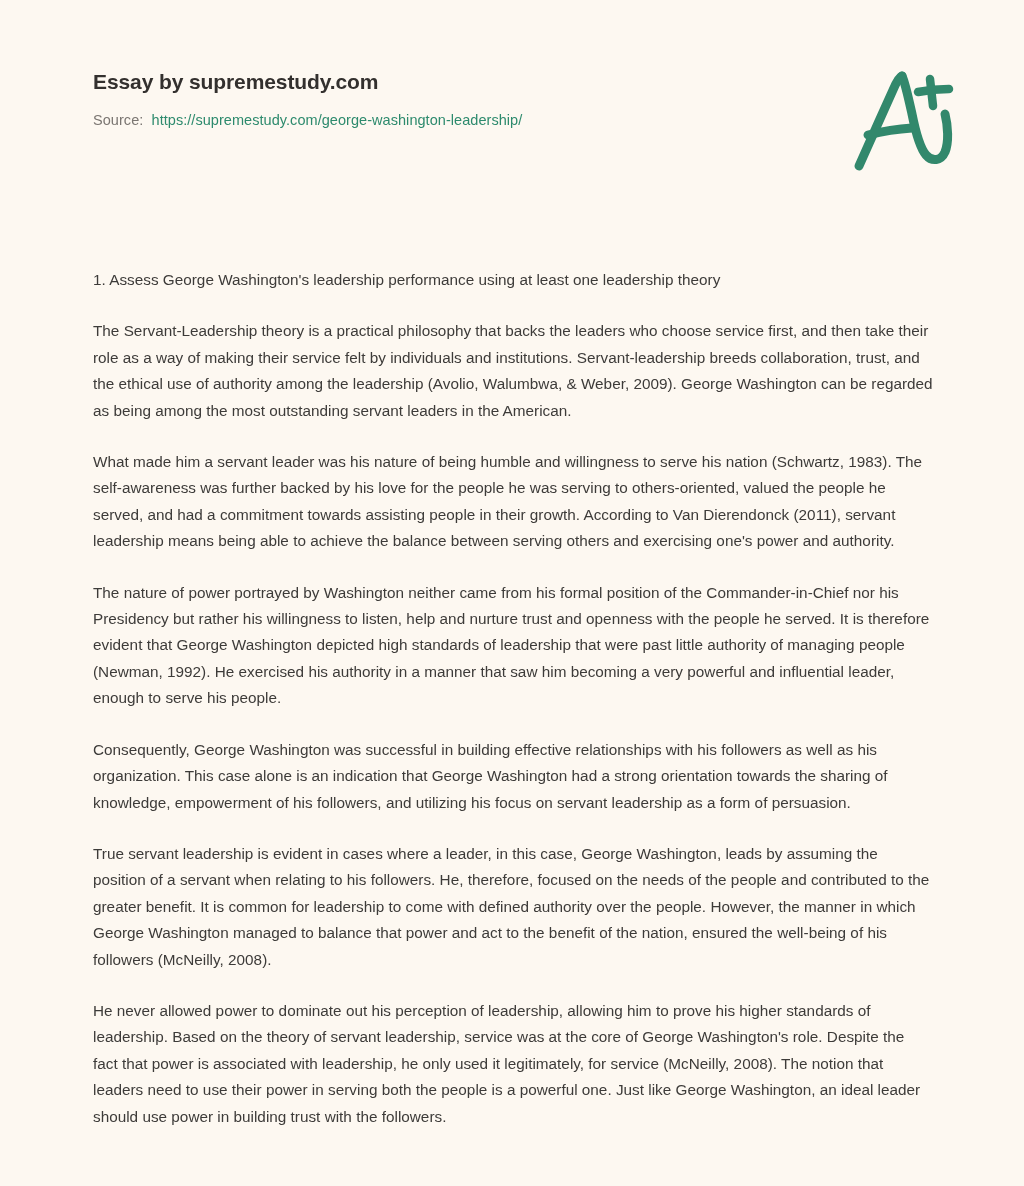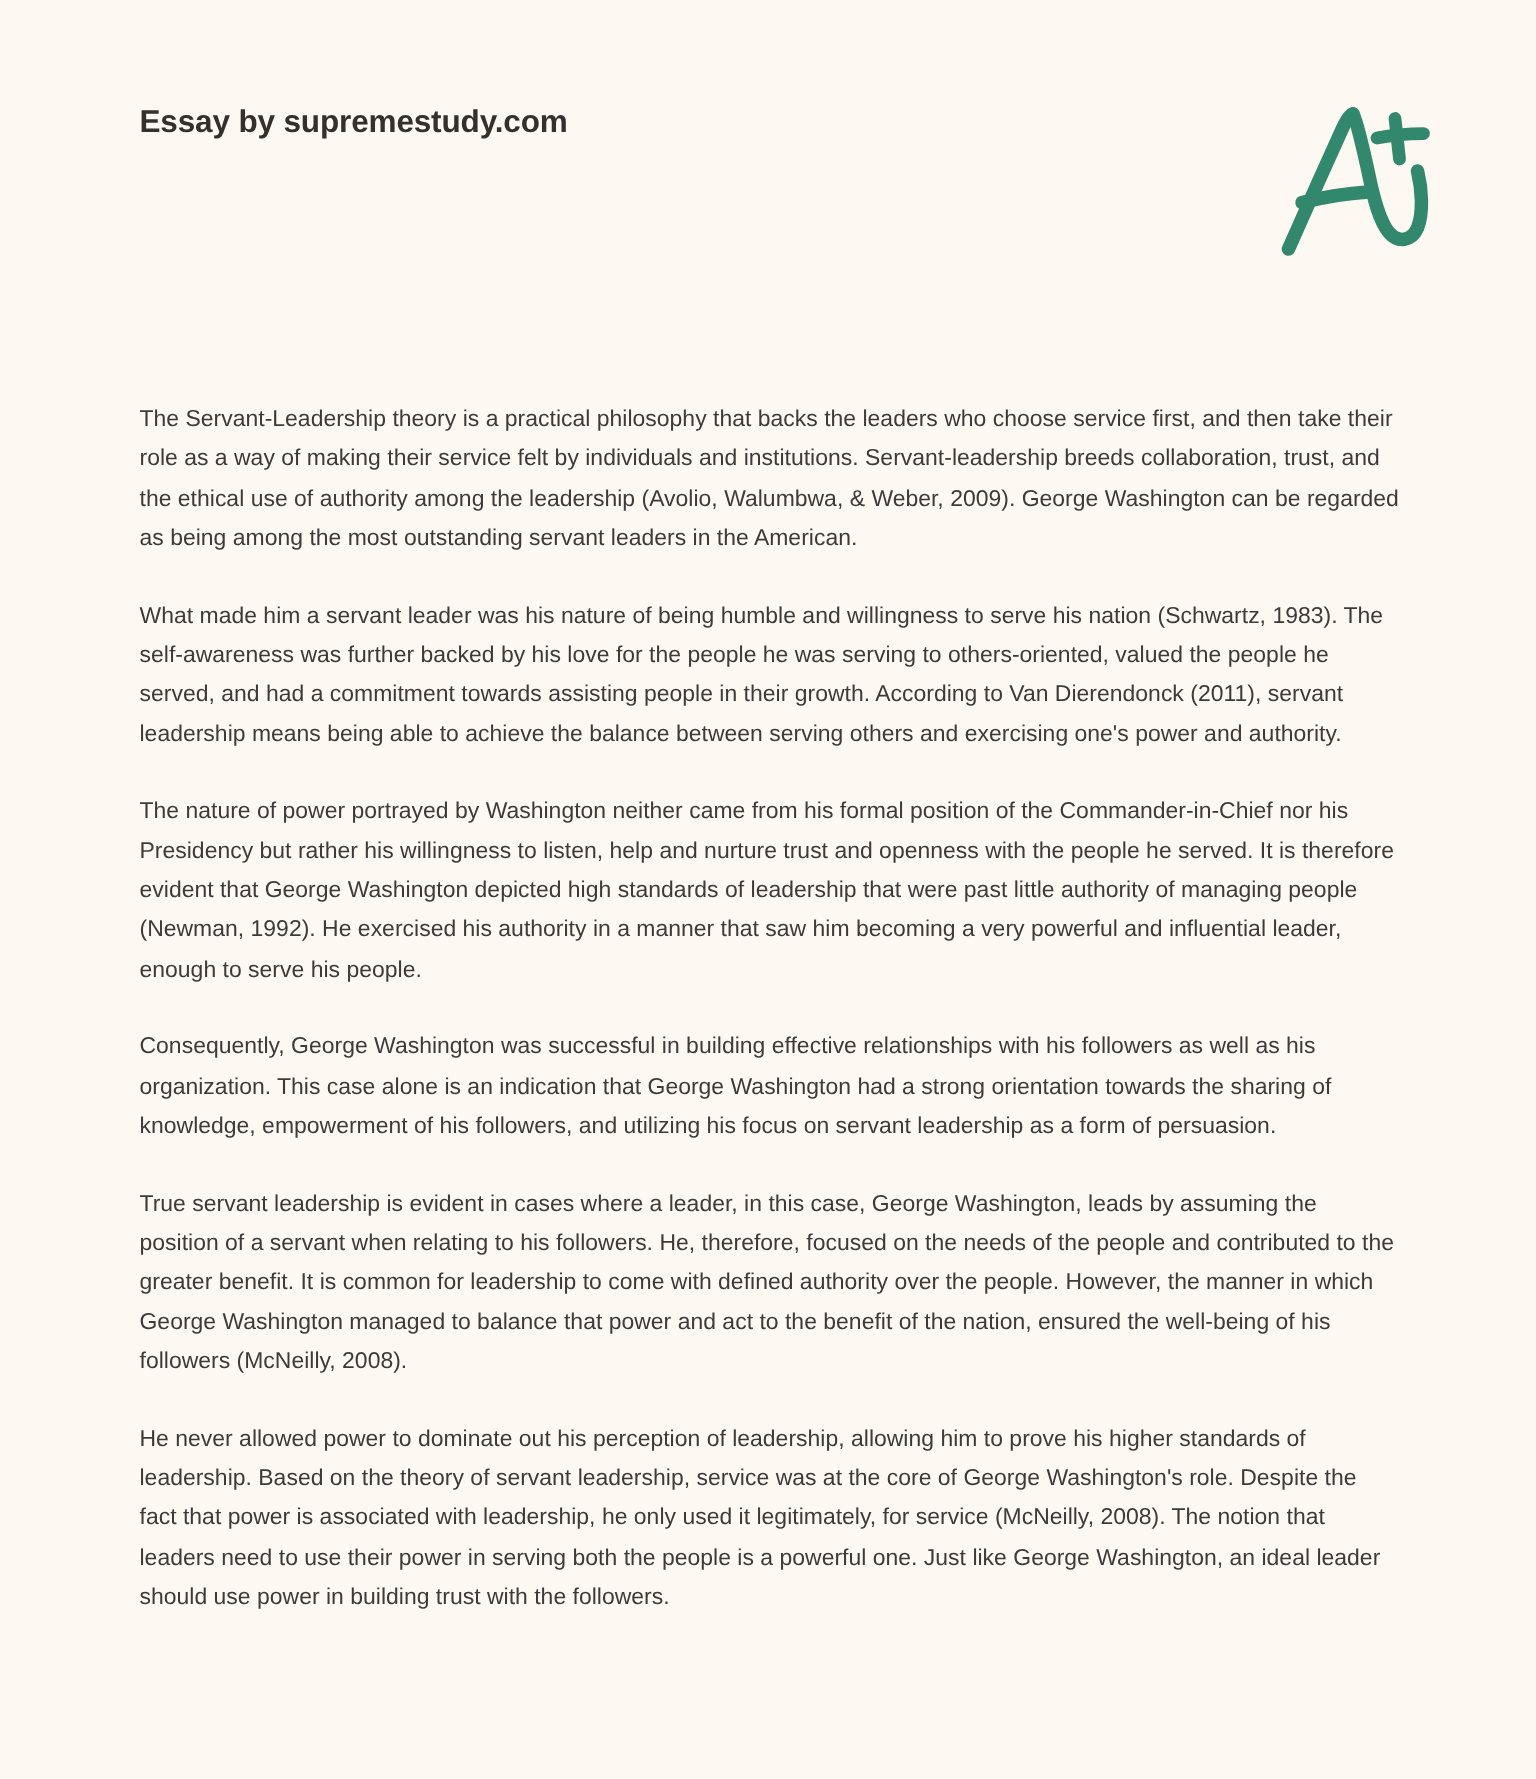--- a/index.html
+++ b/index.html
@@ -117,20 +117,24 @@
 </head>
 <body>
 
 <div class="page">
 
   <div class="header">
 
     <div class="header-text-block">
       <div class="byline">Essay by supremestudy.com</div>
 
+      <div class="source-line">
+        <span class="source-label">Source:</span>
+        <span>&nbsp;</span><a class="source-url" href="#">https://supremestudy.com/george-washington-leadership/</a>
+      </div>
     </div>
 
     <div class="logo">
       <svg viewBox="0 0 120 118" xmlns="http://www.w3.org/2000/svg" aria-hidden="true">
         <g fill="none" stroke="#32886c" stroke-linecap="round" stroke-linejoin="round">
 
           <path d="M13 104 C 22 84, 36 52, 47 28 C 50 21, 53 15, 56 14" stroke-width="9"></path>
 
           <path d="M56 14 C 59 20, 62 34, 66 52 C 70 72, 74 86, 80 93
                    C 86 100, 95 99, 99 90 C 103 80, 102 64, 99 52" stroke-width="9"></path>
@@ -142,20 +146,21 @@
           <path d="M72 30 C 82 28, 93 27, 103 27" stroke-width="8.5"></path>
         </g>
       </svg>
     </div>
 
   </div>
 
   <div class="article">
 
     <div class="article-body">
+        <p>1. Assess George Washington's leadership performance using at least one leadership theory</p>
         <p>The Servant-Leadership theory is a practical philosophy that backs the leaders who choose service first, and then take their role as a way of making their service felt by individuals and institutions. Servant-leadership breeds collaboration, trust, and the ethical use of authority among the leadership (Avolio, Walumbwa, &amp; Weber, 2009). George Washington can be regarded as being among the most outstanding servant leaders in the American.</p>
         <p>What made him a servant leader was his nature of being humble and willingness to serve his nation (Schwartz, 1983). The self-awareness was further backed by his love for the people he was serving to others-oriented, valued the people he served, and had a commitment towards assisting people in their growth. According to Van Dierendonck (2011), servant leadership means being able to achieve the balance between serving others and exercising one's power and authority.</p>
         <p>The nature of power portrayed by Washington neither came from his formal position of the Commander-in-Chief nor his Presidency but rather his willingness to listen, help and nurture trust and openness with the people he served. It is therefore evident that George Washington depicted high standards of leadership that were past little authority of managing people (Newman, 1992). He exercised his authority in a manner that saw him becoming a very powerful and influential leader, enough to serve his people.</p>
         <p>Consequently, George Washington was successful in building effective relationships with his followers as well as his organization. This case alone is an indication that George Washington had a strong orientation towards the sharing of knowledge, empowerment of his followers, and utilizing his focus on servant leadership as a form of persuasion.</p>
         <p>True servant leadership is evident in cases where a leader, in this case, George Washington, leads by assuming the position of a servant when relating to his followers. He, therefore, focused on the needs of the people and contributed to the greater benefit. It is common for leadership to come with defined authority over the people. However, the manner in which George Washington managed to balance that power and act to the benefit of the nation, ensured the well-being of his followers (McNeilly, 2008).</p>
         <p>He never allowed power to dominate out his perception of leadership, allowing him to prove his higher standards of leadership. Based on the theory of servant leadership, service was at the core of George Washington's role. Despite the fact that power is associated with leadership, he only used it legitimately, for service (McNeilly, 2008). The notion that leaders need to use their power in serving both the people is a powerful one. Just like George Washington, an ideal leader should use power in building trust with the followers.</p>
       </div>
   </div>
 
 </div>

